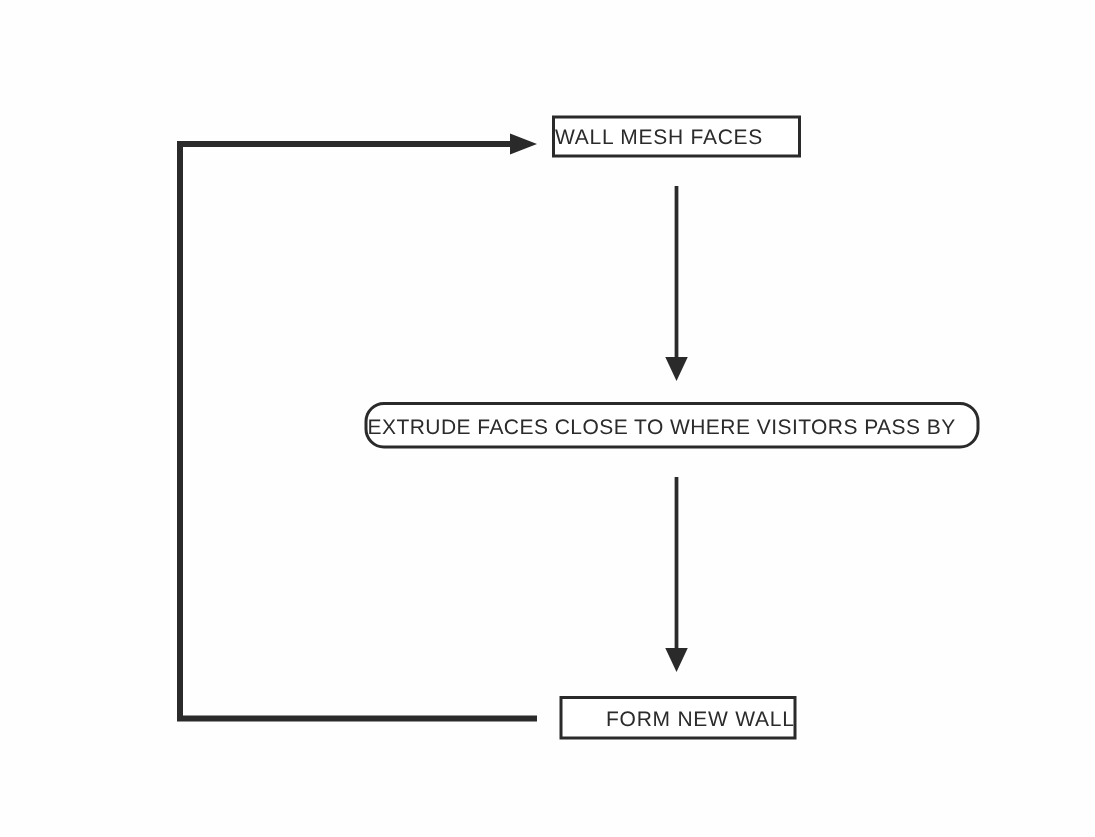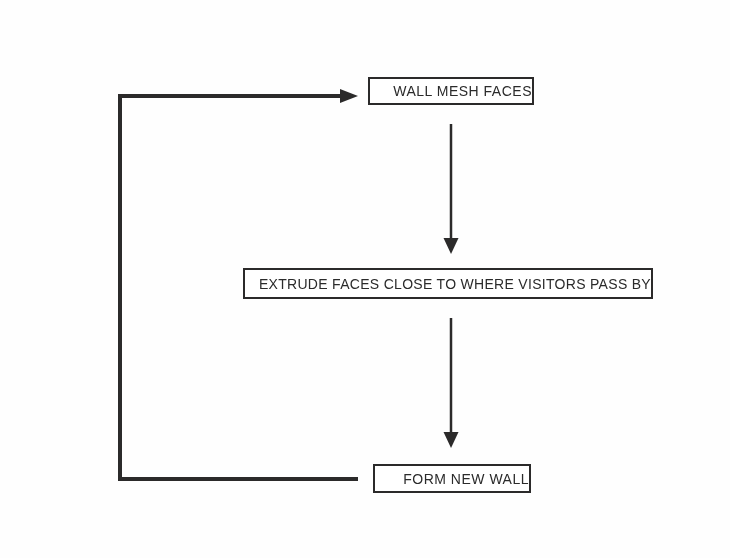--- a/index.html
+++ b/index.html
@@ -14,36 +14,37 @@
     background: #fefefe;
     font-family: "Liberation Sans", sans-serif;
     overflow: hidden;
   }
   .flow-box {
     position: absolute;
     border: 2px solid #2b2a2a;
     background: #ffffff;
     display: flex;
     align-items: center;
-    justify-content: flex-end;
+    justify-content: flex-start;
     box-sizing: border-box;
     color: #2b2b2b;
     font-size: 14px;
     letter-spacing: 0.5px;
     white-space: nowrap;
     font-weight: 400;
   }
   .box-top {
     left: 368px; top: 77px;
     width: 166px; height: 28px;
   }
   .box-mid {
     left: 243px; top: 268px;
     width: 410px; height: 31px;
     letter-spacing: 0.3px;
+    border-radius: 13px;
   }
   .box-bottom {
     left: 373px; top: 464px;
     width: 158px; height: 29px; padding-left: 29px;
   }
   svg.arrows {
     position: absolute;
     left: 0; top: 0;
     width: 730px;
     height: 558px;

